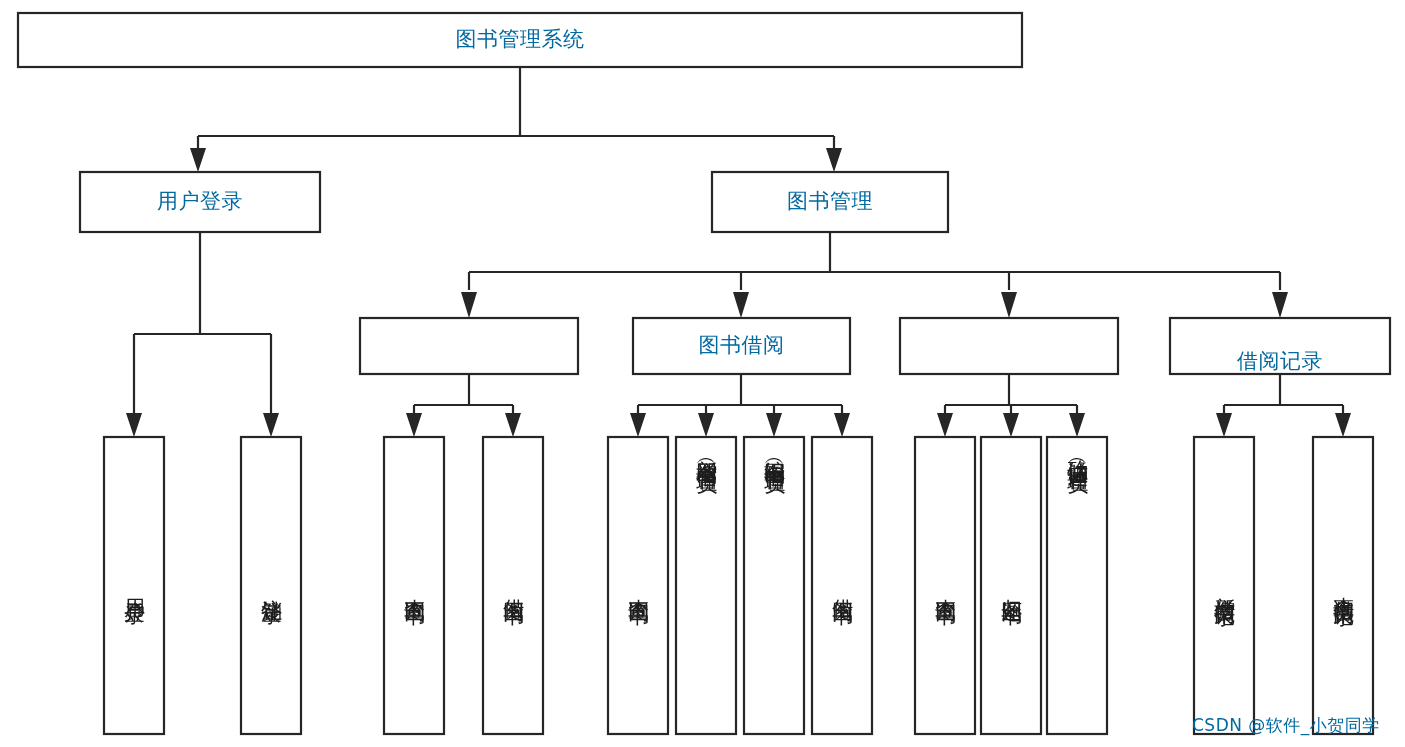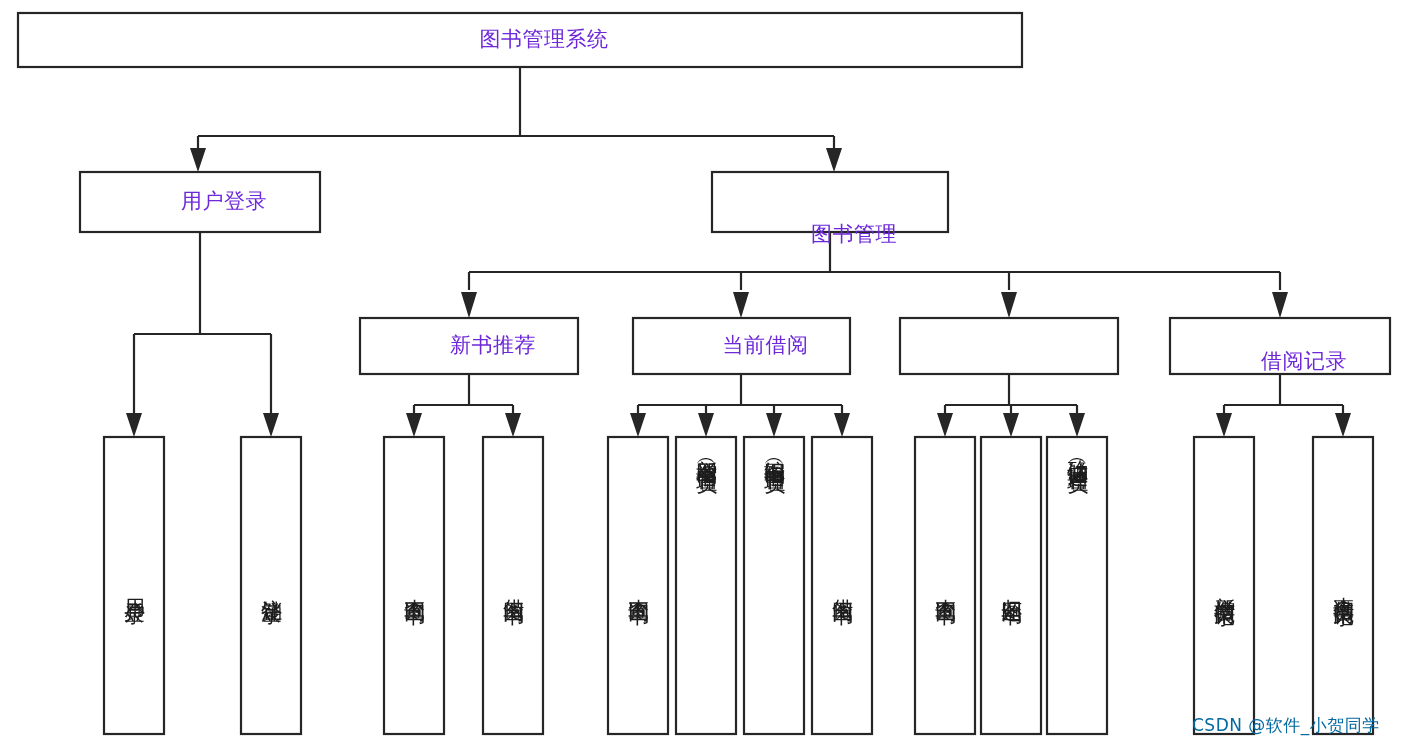--- a/index.html
+++ b/index.html
@@ -37,27 +37,26 @@
   }
   .arrow-head {
     fill: #262626;
     stroke: none;
   }
   .node-label-h {
     position: absolute;
     display: flex;
     align-items: center;
     justify-content: center;
-    color: #6d28d9;
+    color: #0369a1;
     font-size: 21px;
     letter-spacing: 0.5px;
     line-height: 1.2;
     white-space: nowrap;
     pointer-events: none;
-    padding-left: 24px;
   }
   .node-label-v {
     position: absolute;
     display: flex;
     align-items: center;
     justify-content: center;
     color: #1d1d1d;
     font-size: 21px;
     line-height: 1.32;
     pointer-events: none;
@@ -169,29 +168,26 @@
     <rect class="node-box" x="1313" y="437" width="60" height="297"></rect>
   </svg>
 
   <div class="node-label-h" style="left:18px; top:13px; width:1004px; height:54px;">
     <span>图书管理系统</span>
   </div>
 
   <div class="node-label-h" style="left:80px; top:172px; width:240px; height:60px;">
     <span>用户登录</span>
   </div>
-  <div class="node-label-h" style="left:712px; top:172px; width:236px; height:60px;margin-top:33px;">
+  <div class="node-label-h" style="left:712px; top:172px; width:236px; height:60px;">
     <span>图书管理</span>
   </div>
 
-  <div class="node-label-h" style="left:360px; top:318px; width:218px; height:56px;">
-    <span>新书推荐</span>
-  </div>
   <div class="node-label-h" style="left:633px; top:318px; width:217px; height:56px;">
-    <span>当前借阅</span>
+    <span>图书借阅</span>
   </div>
   <div class="node-label-h" style="left:1170px; top:318px; width:220px; height:41px;margin-top:23px;">
     <span>借阅记录</span>
   </div>
 
   <div class="node-label-v" style="left:104px; top:437px; width:60px; height:297px;">
     <span>用户登录</span>
   </div>
   <div class="node-label-v" style="left:241px; top:437px; width:60px; height:297px;">
     <span>注销登录</span>

